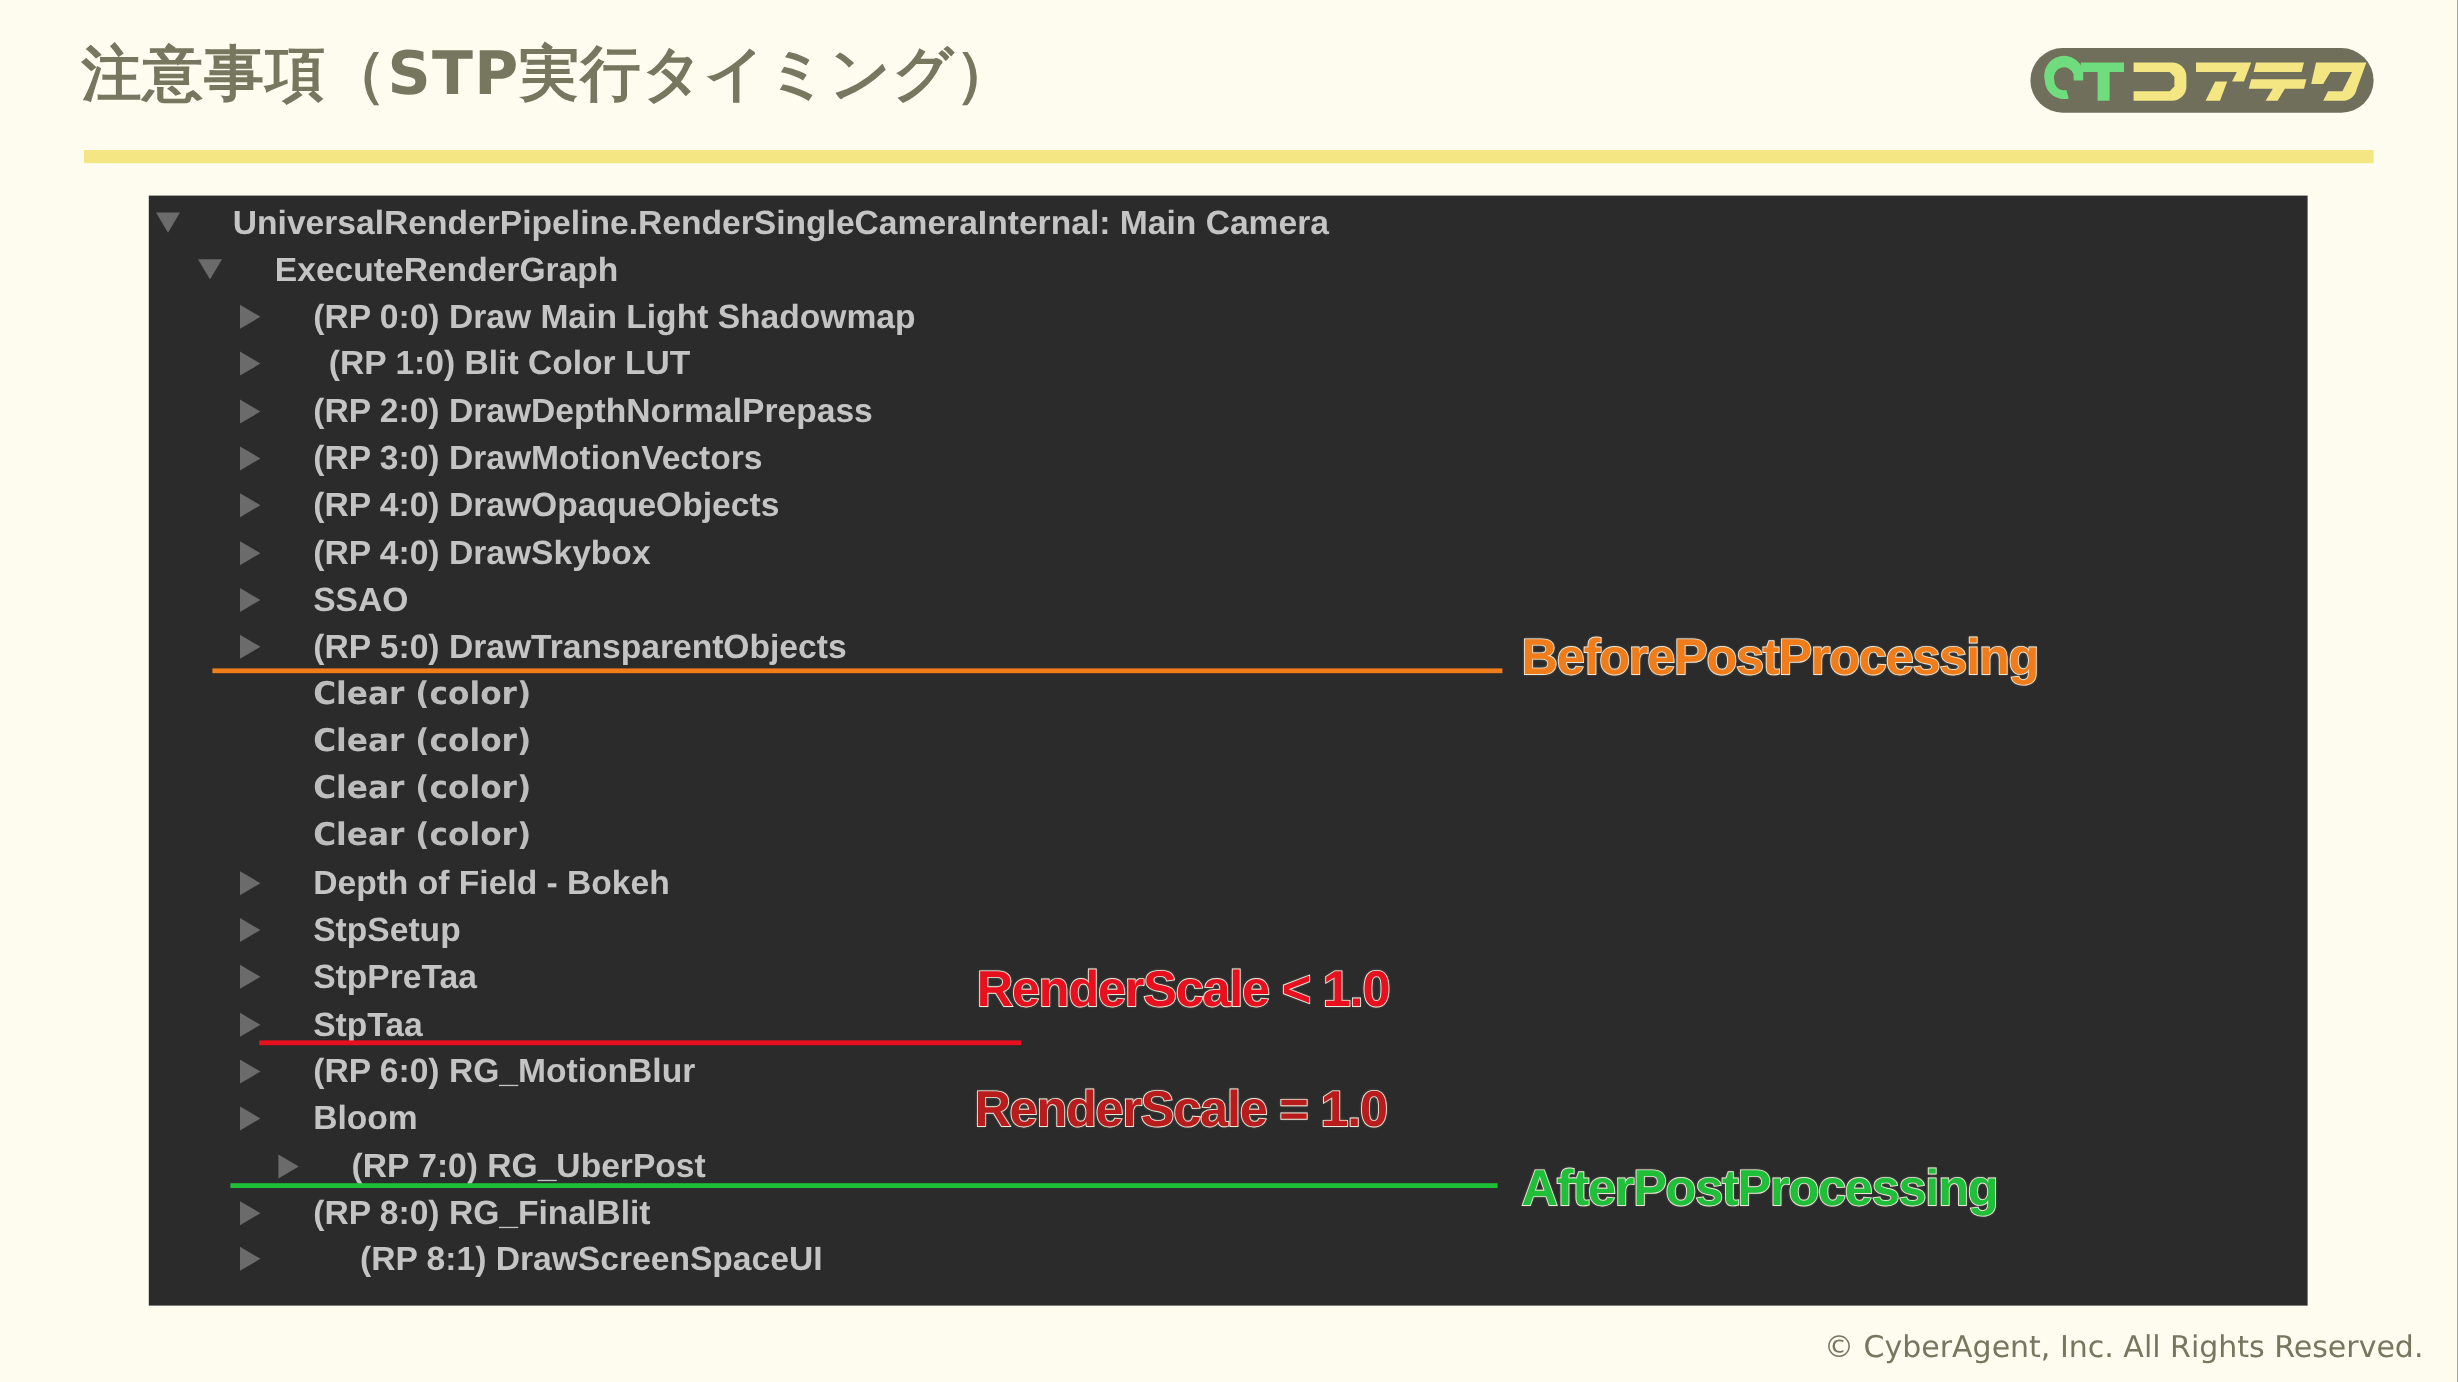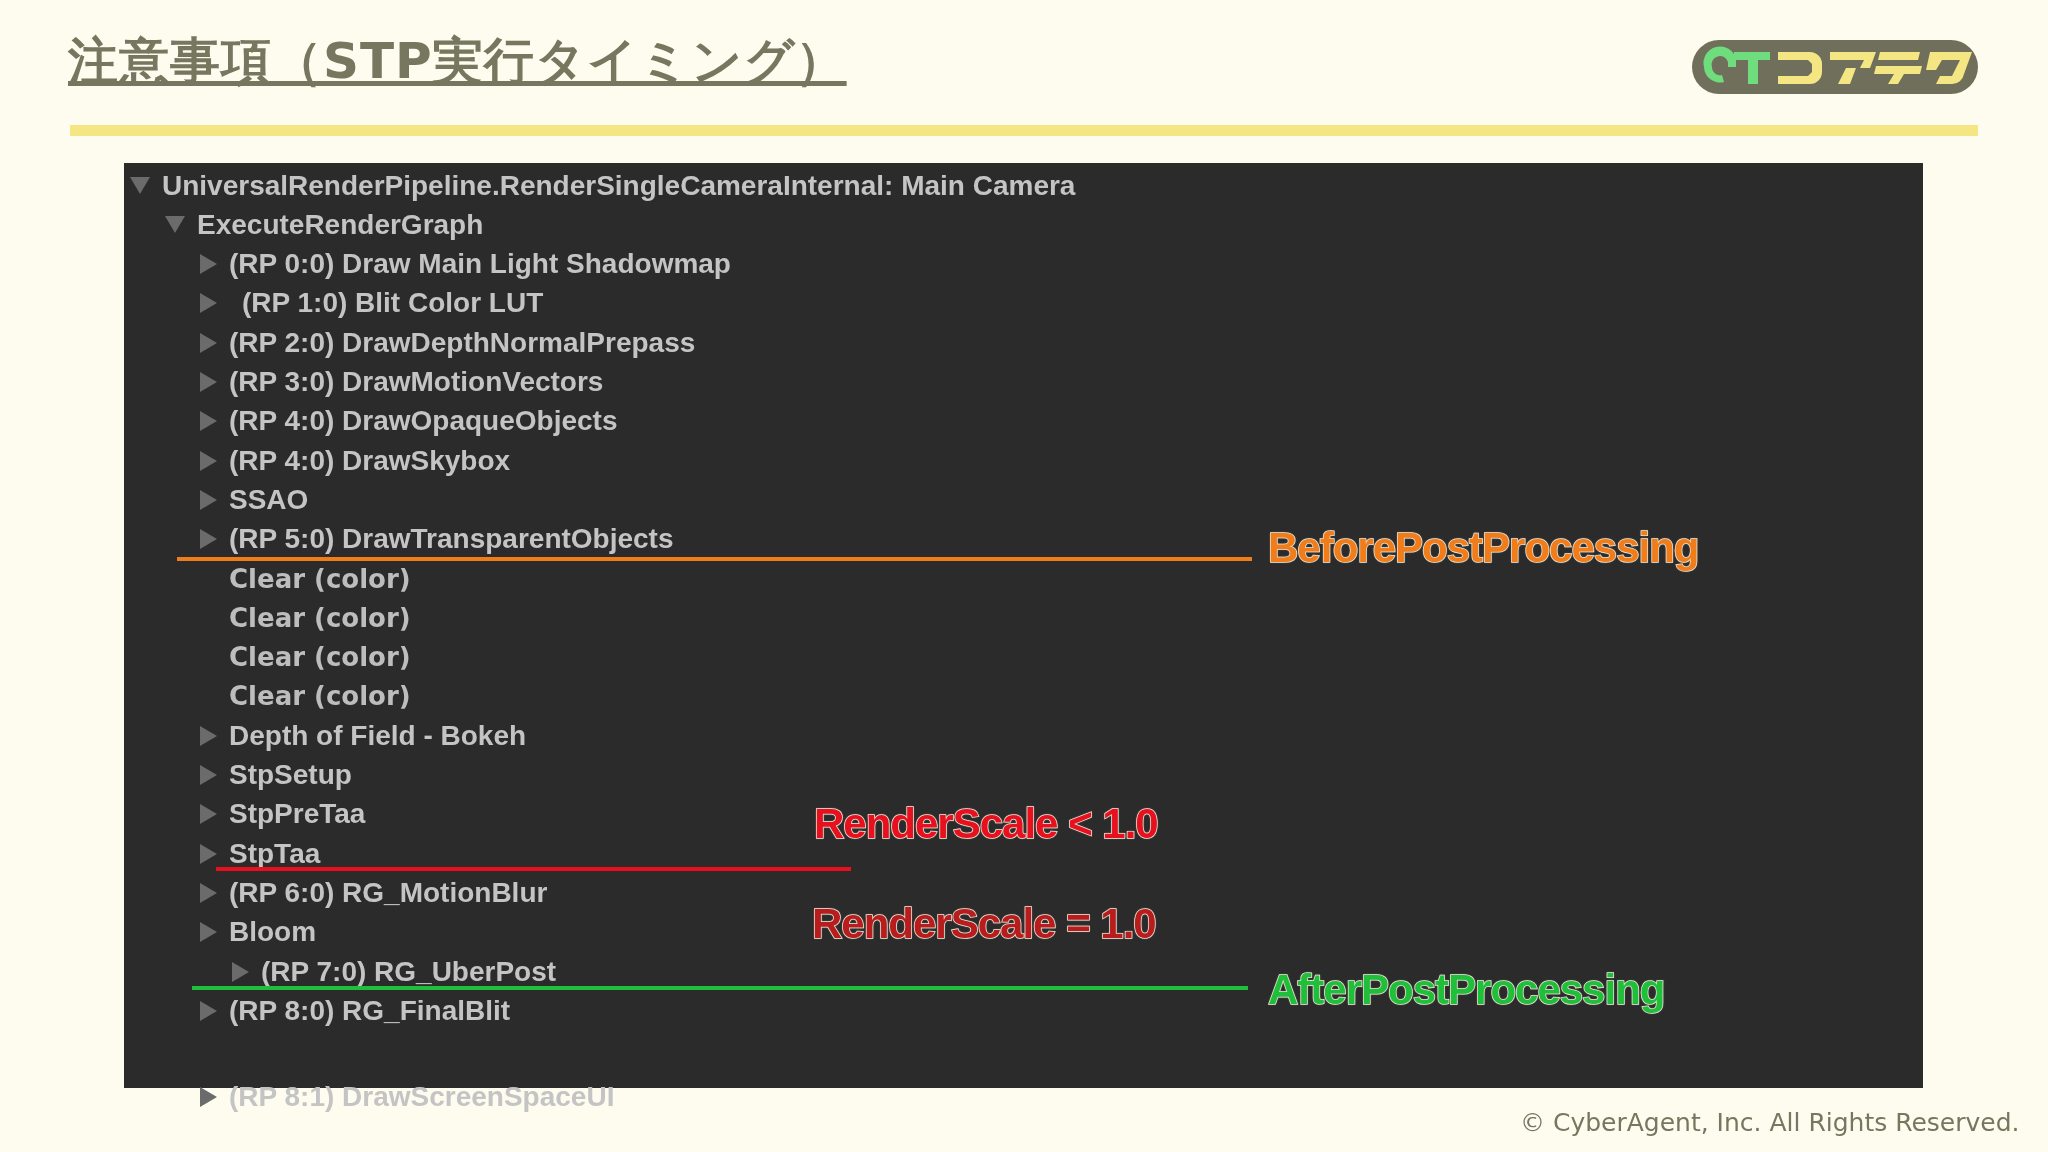--- a/index.html
+++ b/index.html
@@ -5,21 +5,20 @@
   html, body { margin:0; padding:0; }
   body {
     width:2048px; height:1152px; position:relative; overflow:hidden;
     background:#fdfcef;
     font-family:"DejaVu Sans", sans-serif;
   }
   .title {
     position:absolute; left:68px; top:28px;
     font-size:50px; color:#77765f; font-weight:bold; letter-spacing:1px;
     white-space:nowrap;
-    text-decoration:underline;
   }
   .title-bar {
     position:absolute; left:70px; top:125px; width:1908px; height:11px;
     background:#f3e683;
   }
   .logo {
     position:absolute; left:1690px; top:38px; width:290px; height:58px;
   }
   .panel {
     position:absolute; left:124px; top:163px; width:1799px; height:925px;
@@ -36,21 +35,21 @@
     border-left:10px solid transparent; border-right:10px solid transparent;
     border-top:17px solid #6b6b6b;
   }
   .tri.right {
     border-top:10px solid transparent; border-bottom:10px solid transparent;
     border-left:17px solid #6b6b6b;
   }
   .tri.none { width:17px; }
   .label {
     font-family:"Liberation Sans", sans-serif; font-weight:bold;
-    font-size:28px; color:#c4c4c4;
+    font-size:28px; color:#c4c4c4;margin-left:32px;
   }
   .label.light { font-weight:bold; color:#bdbdbd; font-family:"DejaVu Sans", sans-serif; font-size:26px; }
   .hline { position:absolute; }
   .annot {
     position:absolute; font-family:"Liberation Sans", sans-serif; font-weight:bold;
     font-size:42px; letter-spacing:-1px; white-space:nowrap;
     -webkit-text-stroke:1.5px #f4efe0; paint-order:stroke fill;
     text-shadow:0 0 2px #d8d3c4;
   }
   .copyright {
@@ -159,21 +158,21 @@
         <span class="label">Bloom</span>
       </div>
       <div class="row" style="left: 76px; top: 789px; padding-left: 32px;">
         <span class="tri right"></span>
         <span class="label">(RP 7:0) RG_UberPost</span>
       </div>
       <div class="row" style="left: 76px; top: 828.3px;">
         <span class="tri right"></span>
         <span class="label">(RP 8:0) RG_FinalBlit</span>
       </div>
-      <div class="row" style="left: 76px; top: 914px;">
+      <div class="row" style="left: 76px; top: 866px; gap: 39px;">
         <span class="tri right"></span>
         <span class="label">(RP 8:1) DrawScreenSpaceUI</span>
       </div>
     </div>
 </div>
 
 <div class="hline" style="left:177px; top:557px; width:1075px; height:4px; background:#f07c1a;"></div>
 <div class="hline" style="left:216px; top:867px; width:635px; height:4px; background:#e8101e;"></div>
 <div class="hline" style="left:192px; top:986px; width:1056px; height:4px; background:#1fbf3a;"></div>
 

